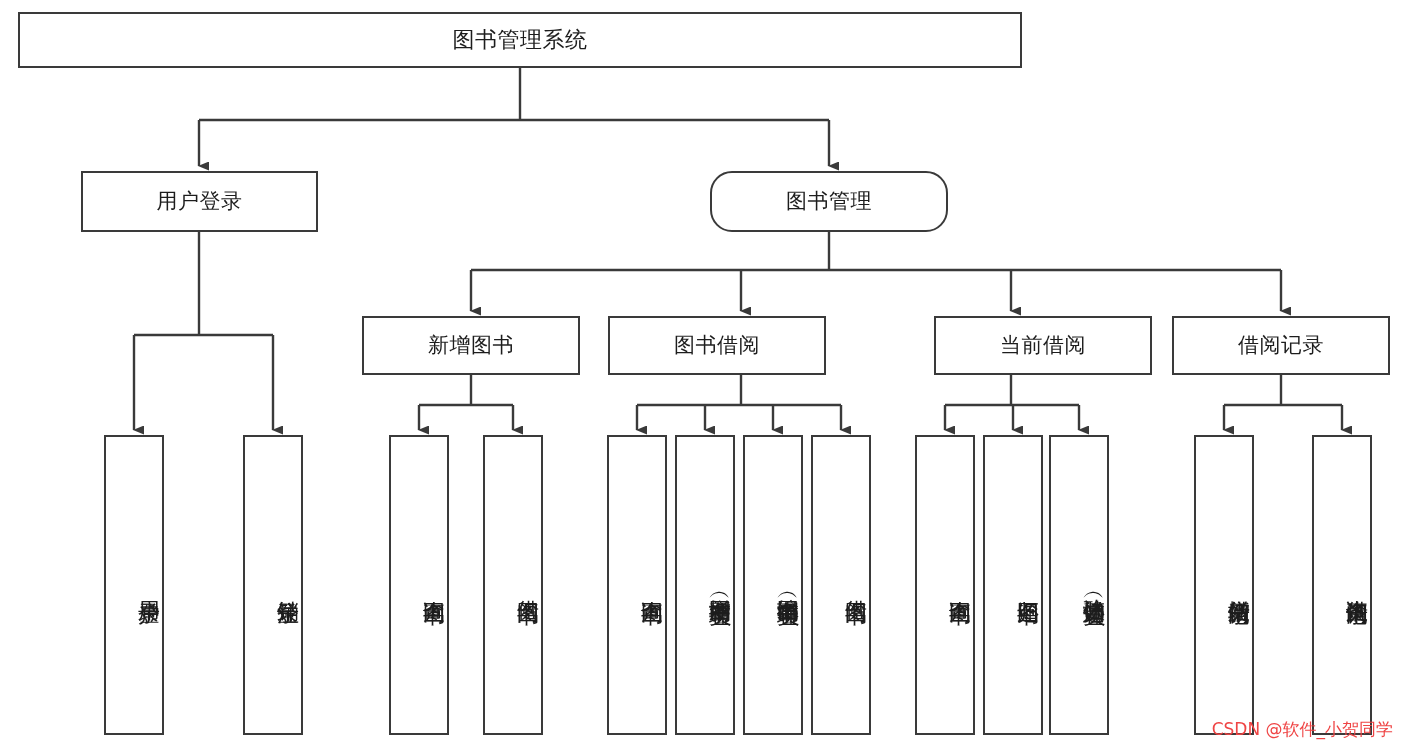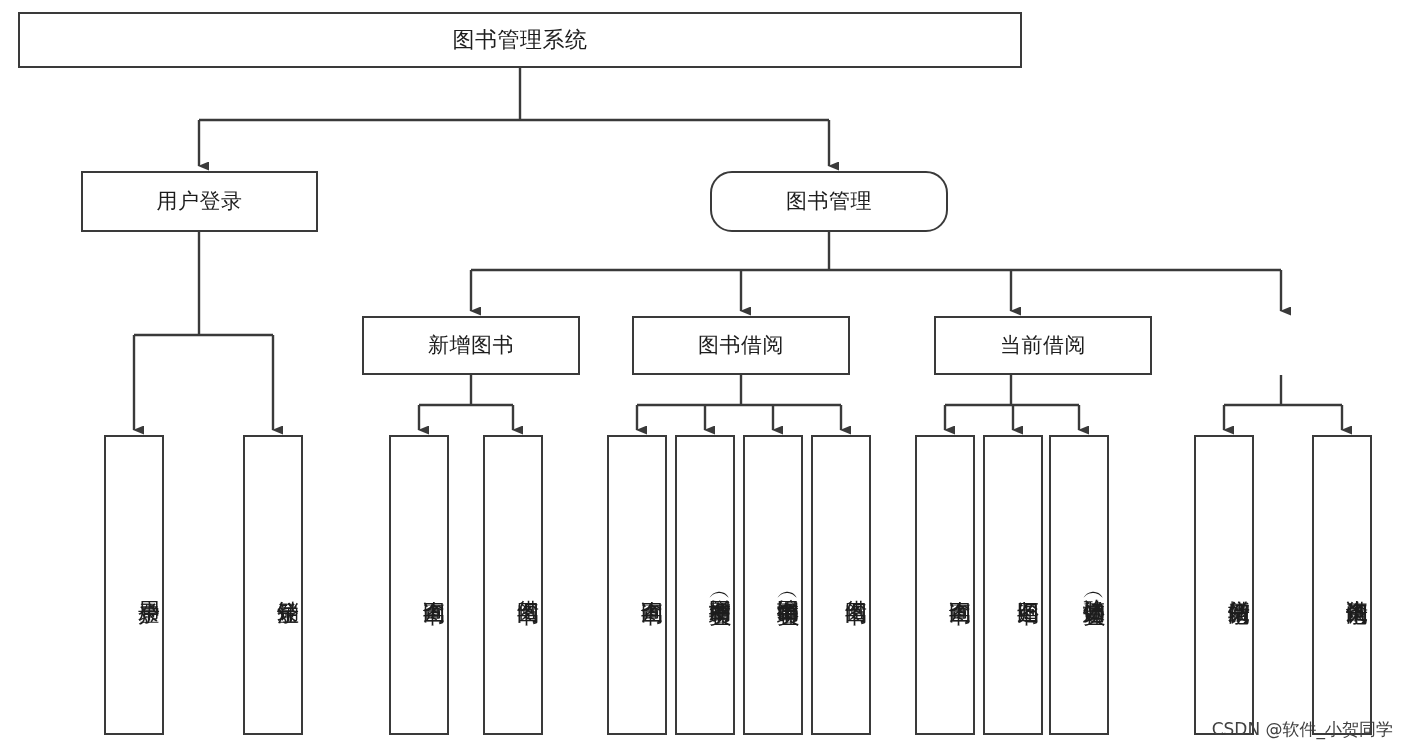--- a/index.html
+++ b/index.html
@@ -58,21 +58,21 @@
     writing-mode: vertical-rl;
     text-orientation: upright;
     display: block;
     white-space: nowrap;
   }
   .watermark {
     position: absolute;
     right: 12px;
     bottom: 6px;
     font-size: 17px;
-    color: #404040;
+    color: #ef4444;
     white-space: nowrap;
     font-family: "DejaVu Sans", "Liberation Sans", sans-serif;
   }
 </style>
 </head>
 <body>
 
 <div id="diagram-root">
 
   <svg id="edge-layer" viewBox="0 0 1405 747" width="1405" height="747" xmlns="http://www.w3.org/2000/svg">
@@ -132,26 +132,29 @@
   <div class="node node-h" style="left:81px; top:171px; width:237px; height:61px;">
     <span>用户登录</span>
   </div>
   <div class="node node-h" style="left:710px; top:171px; width:238px; height:61px;border-radius:22px;">
     <span>图书管理</span>
   </div>
 
   <div class="node node-h" style="left:362px; top:316px; width:218px; height:59px;">
     <span>新增图书</span>
   </div>
-  <div class="node node-h" style="left:632px; top:316px; width:218px; height:59px;text-align:right;">
+  <div class="node node-h" style="left:608px; top:316px; width:218px; height:59px;text-align:right;">
     <span>图书借阅</span>
   </div>
   <div class="node node-h" style="left:934px; top:316px; width:218px; height:59px;">
     <span>当前借阅</span>
   </div>
+  <div class="node node-h" style="left:1172px; top:316px; width:218px; height:59px;">
+    <span>借阅记录</span>
+  </div>
 
   <div class="node node-v" style="left:104px; top:435px; width:60px; height:300px;">
     <span class="vlabel">用户登录</span>
   </div>
   <div class="node node-v" style="left:243px; top:435px; width:60px; height:300px;">
     <span class="vlabel">注销登录</span>
   </div>
 
   <div class="node node-v" style="left:389px; top:435px; width:60px; height:300px;">
     <span class="vlabel">查询图书</span>

